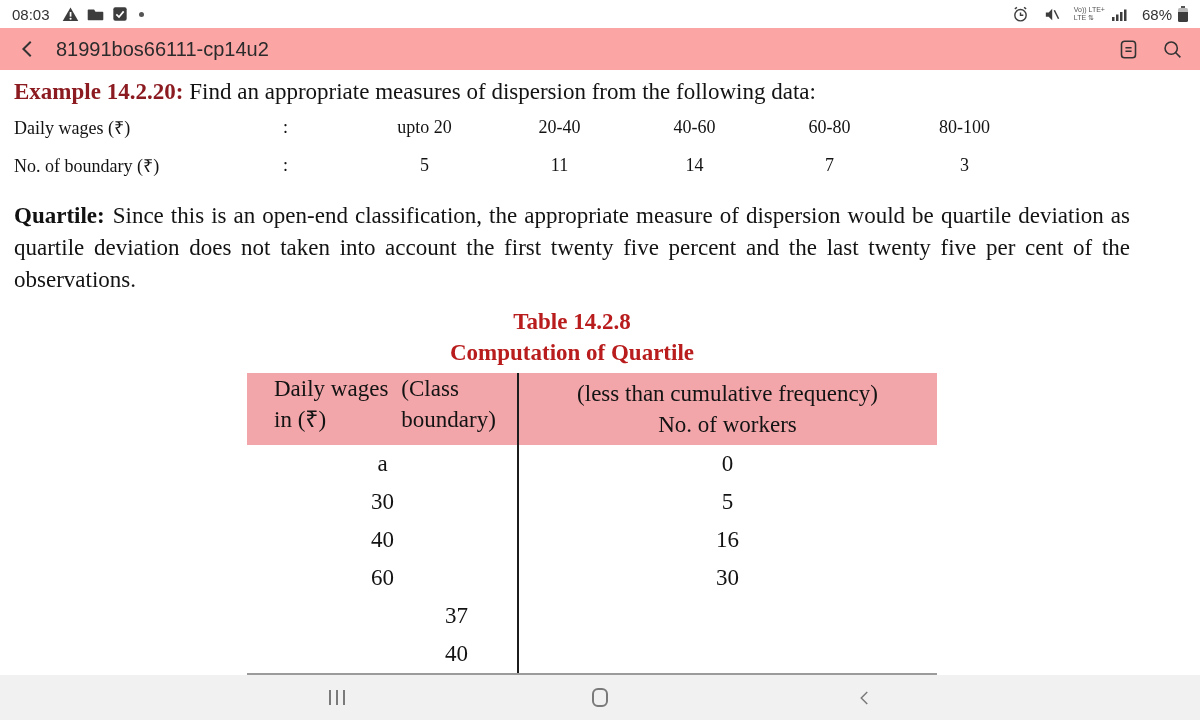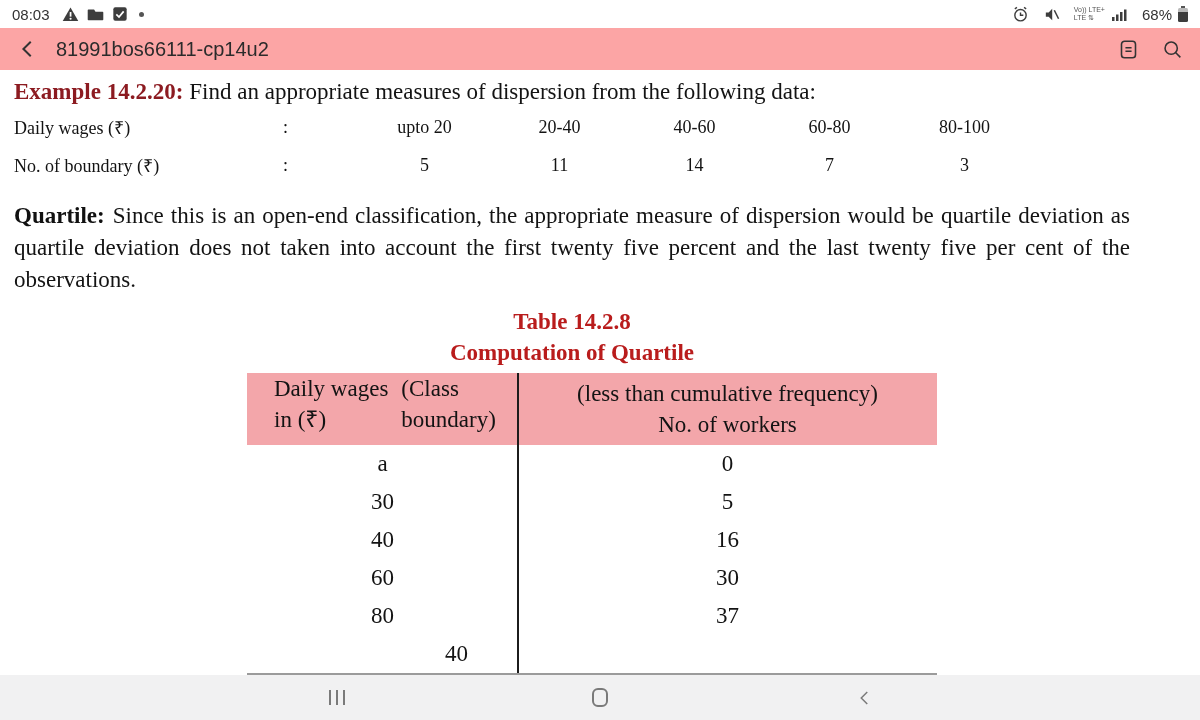--- a/index.html
+++ b/index.html
@@ -206,21 +206,20 @@
       </div>
       <div class="qrow">
         <div class="qc1">40</div>
         <div class="qc2">16</div>
       </div>
       <div class="qrow">
         <div class="qc1">60</div>
         <div class="qc2">30</div>
       </div>
       <div class="qrow">
-        <div class="qc1">80</div>
         <div class="qc2">37</div>
       </div>
       <div class="qrow">
         <div class="qc2">40</div>
       </div>
       <div class="vline"></div>
     </div>
   </div>
 
   <div class="nav-bar">

